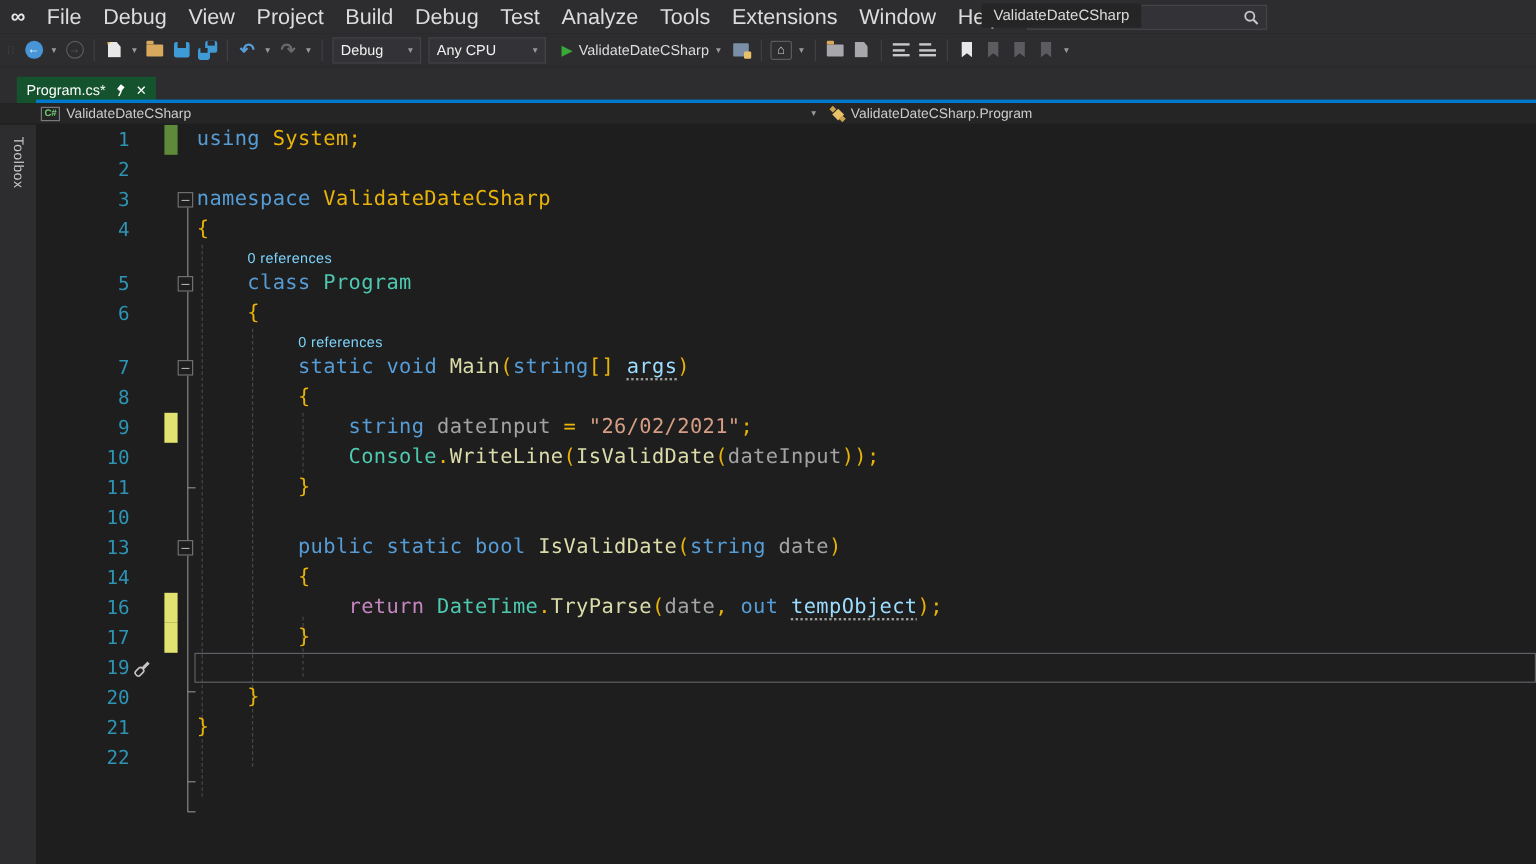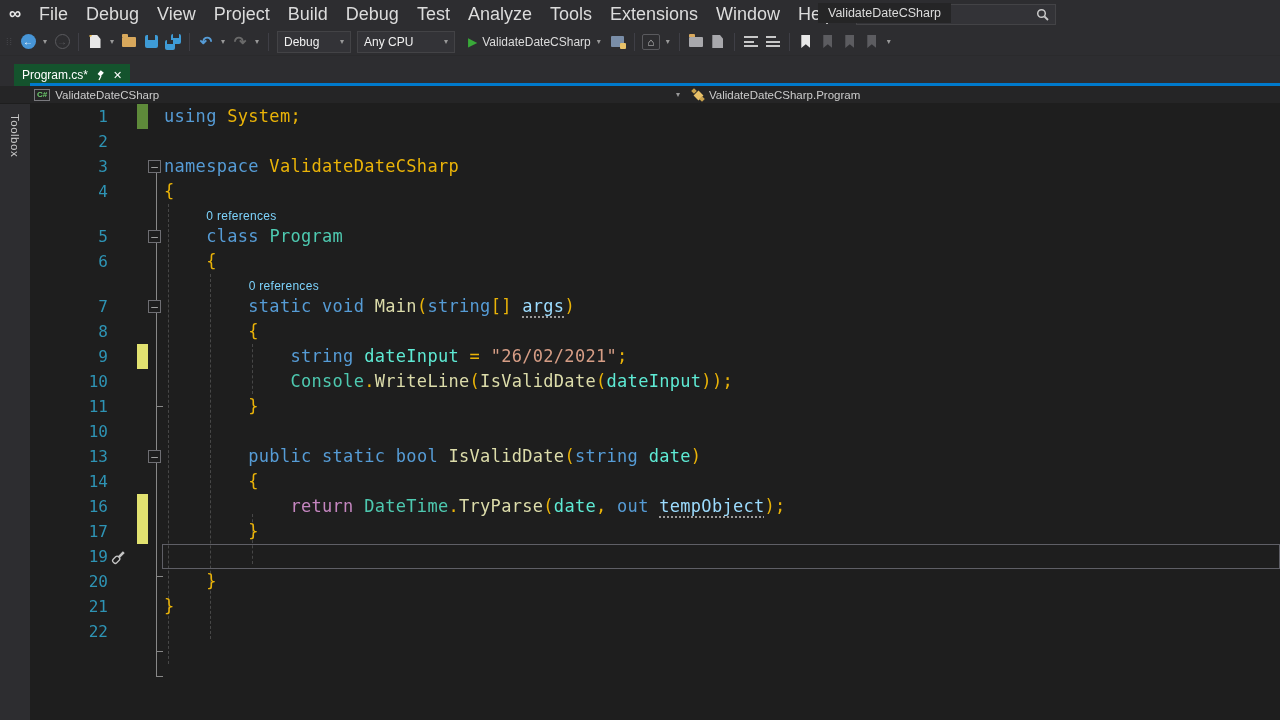--- a/index.html
+++ b/index.html
@@ -85,21 +85,21 @@
                font-family:"DejaVu Sans Mono", monospace; }
   .row { display:flex; height:25px; line-height:25px; position:relative; }
   .row .ln { width:78px; text-align:right; color:#2E94B5; font-size:16px; flex:none; }
   .row .gutter { width:56px; flex:none; position:relative; }
   .chg-bar { position:absolute; left:29px; top:0; width:11px; height:25px; }
   .chg-bar.green { background:#5E8A3A; }
   .chg-bar.yellow { background:#E2E270; }
   .fold-box { position:absolute; left:40px; top:6px; width:13px; height:13px; background:#1E1E1E;
               border:1px solid #6E6E73; color:#C8C8C8; font-size:11px; line-height:11px; text-align:center; z-index:3; }
   .code { flex:1; white-space:pre; font-size:17px; letter-spacing:0.3px; color:#D4D4D4; }
-  .kw{color:#569CD6} .ty{color:#4EC9B0} .me{color:#DCDCAA} .id{color:#5eead4}
+  .kw{color:#569CD6} .ty{color:#4EC9B0} .me{color:#DCDCAA} .id{color:#a3a3a3}
   .st{color:#D69D85} .pl{color:#eab308} .ctl{color:#C586C0}
   .tyu{color:#4EC9B0} .idu{color:#9CDCFE}
   .tyu,.idu { text-decoration:underline dotted 1.5px #9A9A9A; text-underline-offset:4px; }
   .lens-row { height:20px; line-height:20px; }
   .lens-row .lens { color:#7dd3fc; font-size:12px; font-family:"Liberation Sans",sans-serif; }
   .cur-box { position:absolute; left:132px; right:0; top:0; height:25px; border:1px solid #5F5F66; z-index:2; }
   .screwdriver { position:absolute; left:2px; top:4px; width:17px; height:17px; z-index:3; }
   
   .v-solid { position:absolute; width:1px; background:#888888; left:126px; z-index:1; }
   .hook { position:absolute; height:1px; width:7px; background:#888888; left:126px; z-index:1; }

